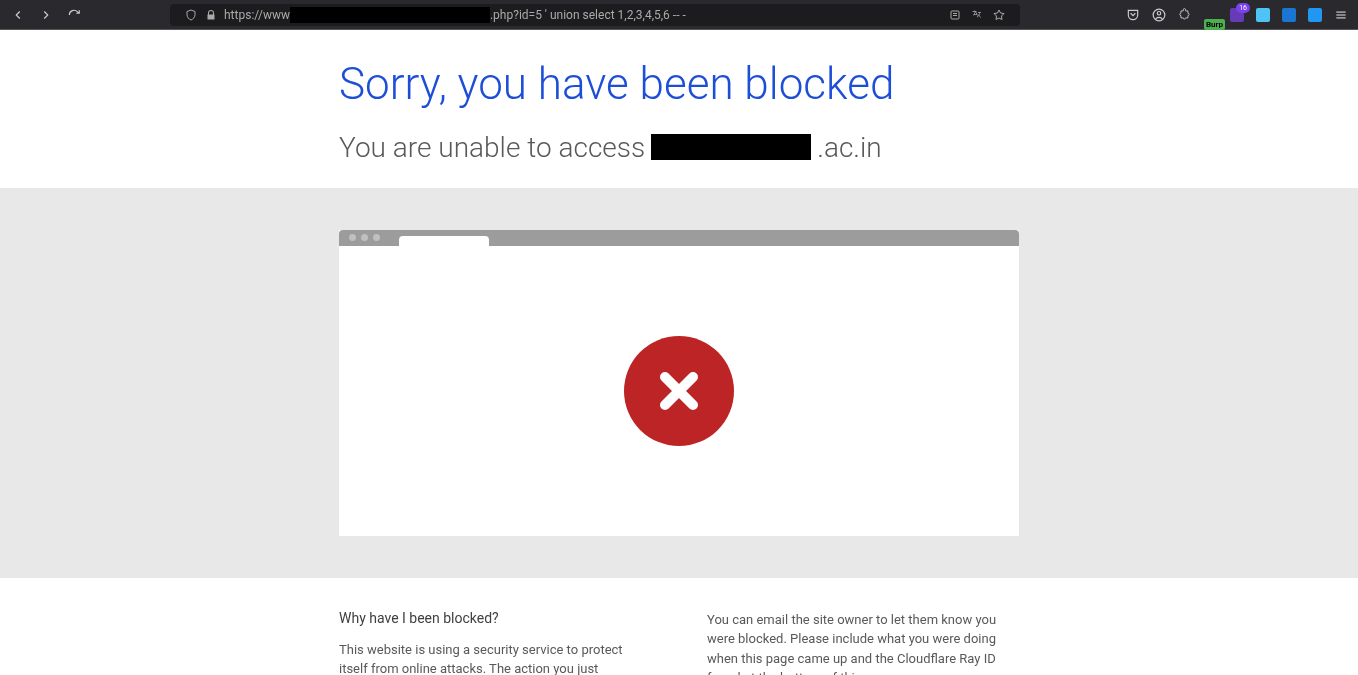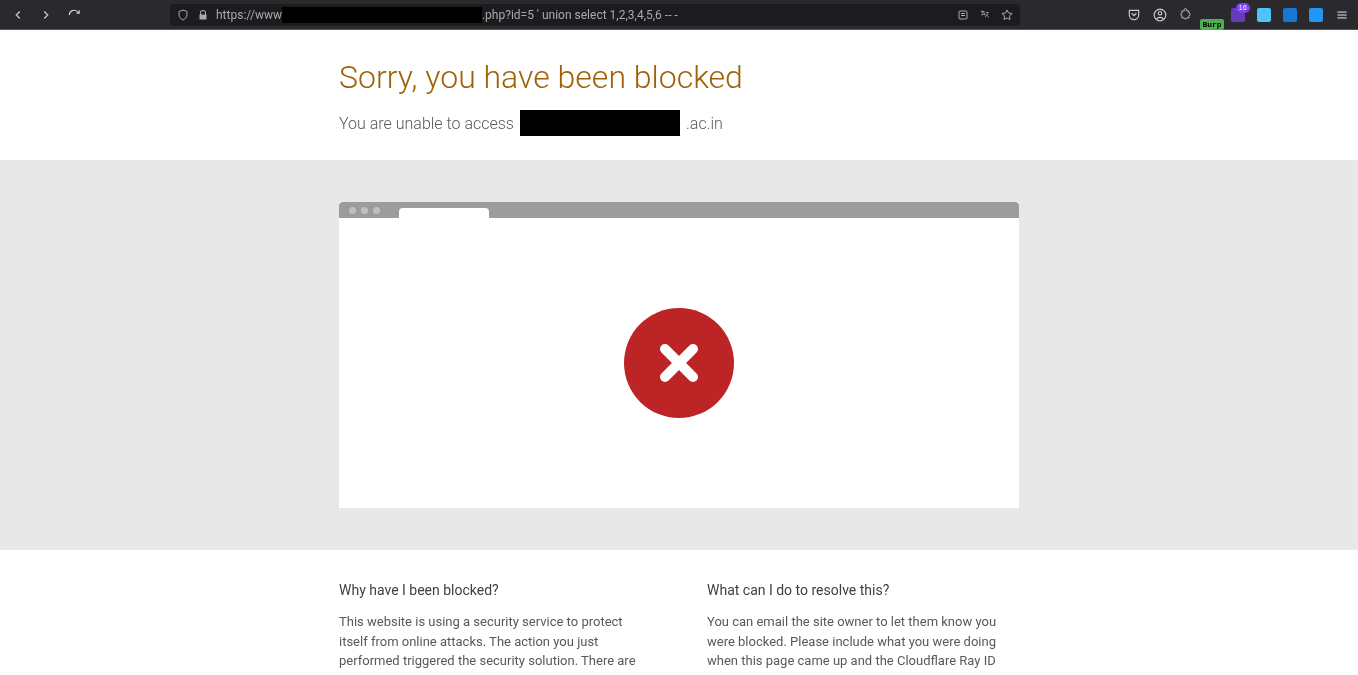--- a/index.html
+++ b/index.html
@@ -32,56 +32,56 @@
       cursor: pointer;
     }
     .nav-btn svg { width: 14px; height: 14px; stroke: #ccc; fill: none; stroke-width: 2; }
     .nav-spacer { width: 70px; }
     .url-bar {
       display: flex;
       align-items: center;
       background: #1c1c1f;
       border-radius: 4px;
       height: 22px;
-      padding: 0 6px;
+      padding: 0 14px;
       gap: 6px;
       flex: 0 0 auto;
       width: 850px;
     }
     .url-icon { color: #aaa; font-size: 12px; width: 14px; display:flex; align-items:center; justify-content:center;}
     .url-icon svg { width: 12px; height: 12px; fill: #aaa; }
     .url-text { color: #aaa; font-size: 12px; display: flex; align-items: center; }
     .url-redact { background: #000; width: 200px; height: 16px; display: inline-block; }
     .url-actions { margin-left: auto; display: flex; gap: 8px; }
     .right-icons { margin-left: auto; display: flex; gap: 10px; align-items: center; }
-    .right-icon { width: 16px; height: 16px; display:flex; align-items:center; justify-content:center; color:#ccc; cursor:pointer; position:relative;font-family:Liberation Mono, monospace;}
+    .right-icon { width: 16px; height: 16px; display:flex; align-items:center; justify-content:flex-start; color:#ccc; cursor:pointer; position:relative;}
     .right-icon svg { width: 14px; height: 14px; fill: #ccc; }
     .ext-badge { background:#4caf50; color:#000; font-size:8px; padding:1px 2px; border-radius:2px; font-weight:bold;margin-top:19px;}
     .ext-purple { background:#673ab7; width:14px; height:14px; border-radius:2px; position:relative;}
     .notif-count { position:absolute; top:-4px; right:-4px; background:#7b3ff2; color:#fff; font-size:7px; padding:0 3px; border-radius:6px; line-height:10px;}
     .ext-blue { background:#2196f3; width:14px; height:14px; border-radius:2px;}
     
     
     .page-header {
       background: #fff;
       padding: 28px 0 24px;
       text-align: left;
     }
     .content-wrap { max-width: 680px; margin: 0 auto; }
     .page-title {
-      font-size: 32px;
+      font-size: 44px;
       font-weight: 300;
-      color: #a16207;
+      color: #1d4ed8;
       line-height: 1.2;
     }
     .subtitle {
-      font-size: 16px;
+      font-size: 28px;
       font-weight: 300;
       color: #595959;
-      margin-top: 14px;
+      margin-top: 20px;
       display: flex;
       align-items: center;
       gap: 4px;
     }
     .sub-redact { background: #000; width: 160px; height: 26px; display: inline-block; margin: 0 2px;}
     
     .gray-section {
       background: #e8e8e8;
       padding: 42px 0;
     }
@@ -280,17 +280,16 @@
   </div>
 </div>
 
 <div class="info-section">
   <div class="info-columns">
     <div class="info-col">
       <h2 class="info-heading">Why have I been blocked?</h2>
       <p class="info-text">This website is using a security service to protect itself from online attacks. The action you just performed triggered the security solution. There are several actions that could trigger this block including submitting a certain word or phrase, a SQL command or malformed data.</p>
     </div>
     <div class="info-col">
-      <h2 class="info-heading">What can I do to resolve this?</h2>
       <p class="info-text">You can email the site owner to let them know you were blocked. Please include what you were doing when this page came up and the Cloudflare Ray ID found at the bottom of this page.</p>
     </div>
   </div>
 </div>
 
 </body></html>

